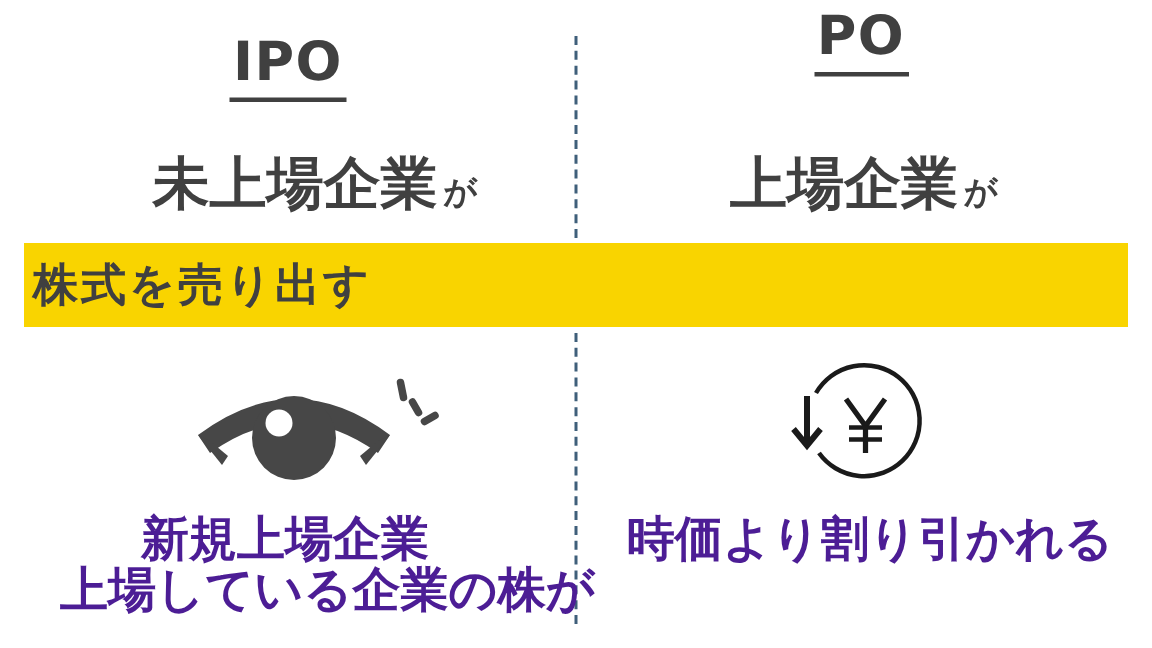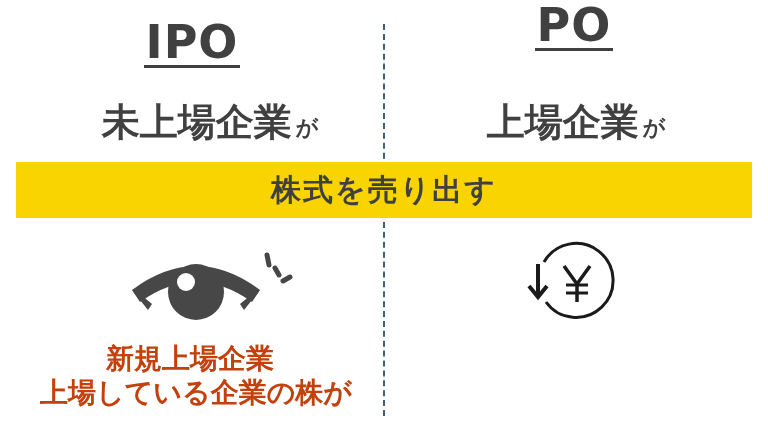--- a/index.html
+++ b/index.html
@@ -5,51 +5,51 @@
     html, body { margin: 0; padding: 0; }
     body {
       width: 768px; height: 432px; overflow: hidden;
       background: #ffffff;
       font-family: "DejaVu Sans", "Liberation Sans", sans-serif;
       color: #404040;
       position: relative;
     }
     .abs { position: absolute; }
     .col-title {
-      font-weight: bold; font-size: 46px; line-height: 44px;
+      font-weight: bold; font-size: 36px; line-height: 44px;
       text-align: center; color: #404040;
     }
     .col-title span {
       display: inline-block;
       border-bottom: 3px solid #404040;
       padding: 0 2px 1px;
       letter-spacing: 1px;
     }
     .subject {
       font-weight: bold; font-size: 38px; line-height: 44px;
       text-align: center; color: #404040; white-space: nowrap;
     }
     .subject .particle { font-size: 22px; margin-left: 4px; }
     .divider {
       left: 383px; top: 24px; height: 392px; width: 0;
       border-left: 2px dashed #3f5f7a;
     }
     .band {
       left: 16px; top: 162px; width: 736px; height: 56px;
       background: #f9d400;
-      display: flex; align-items: center; justify-content: center;
+      display: flex; align-items: center; justify-content: flex-start;
     }
     .band-text {
       font-weight: bold; font-size: 30px; color: #404040;
       letter-spacing: 2px;
       background: #f9d400; padding: 0 6px;
     }
     .desc {
-      font-weight: bold; font-size: 28px; line-height: 34px;
-      text-align: center; color: #c2410c; white-space: nowrap;
+      font-weight: bold; font-size: 32px; line-height: 34px;
+      text-align: center; color: #4c1d95; white-space: nowrap;
     }
   </style>
 </head>
 <body>
 
 <div class="abs divider"></div>
 
 <div class="abs col-title" style="left:92px; top:20px; width:200px;">
   <span>IPO</span>
 </div>
@@ -99,13 +99,14 @@
     <line x1="40" y1="45" x2="62" y2="45" stroke="#1a1a1a" stroke-width="3"></line>
     <line x1="40" y1="53" x2="62" y2="53" stroke="#1a1a1a" stroke-width="3"></line>
   </svg>
 </div>
 
 <div class="abs desc" style="left:40px; top:342px; width:300px;">
   <div>新規上場企業</div>
   <div>上場している企業の株が</div>
 </div>
 <div class="abs desc" style="left:410px; top:342px; width:340px;">
+  <div>時価より割り引かれる</div>
 </div>
 
 </body></html>

